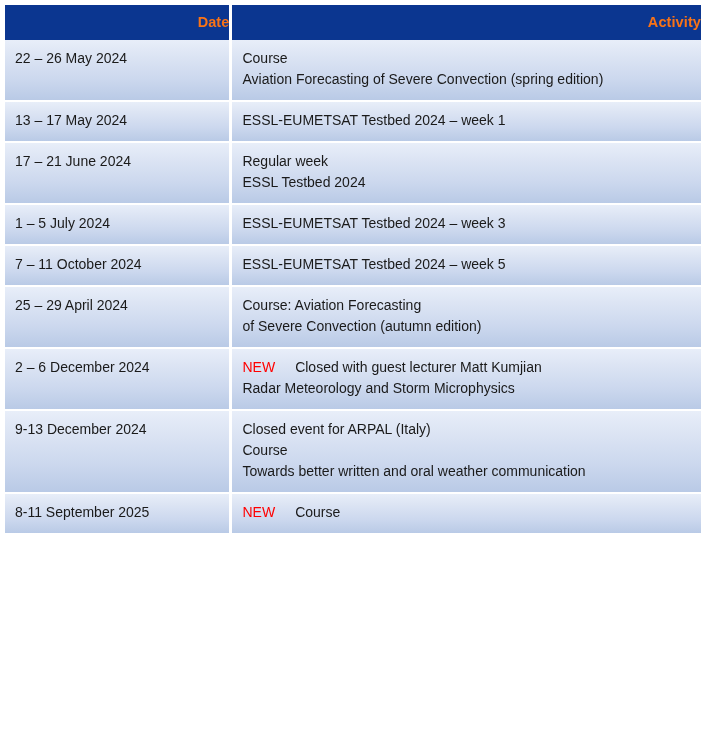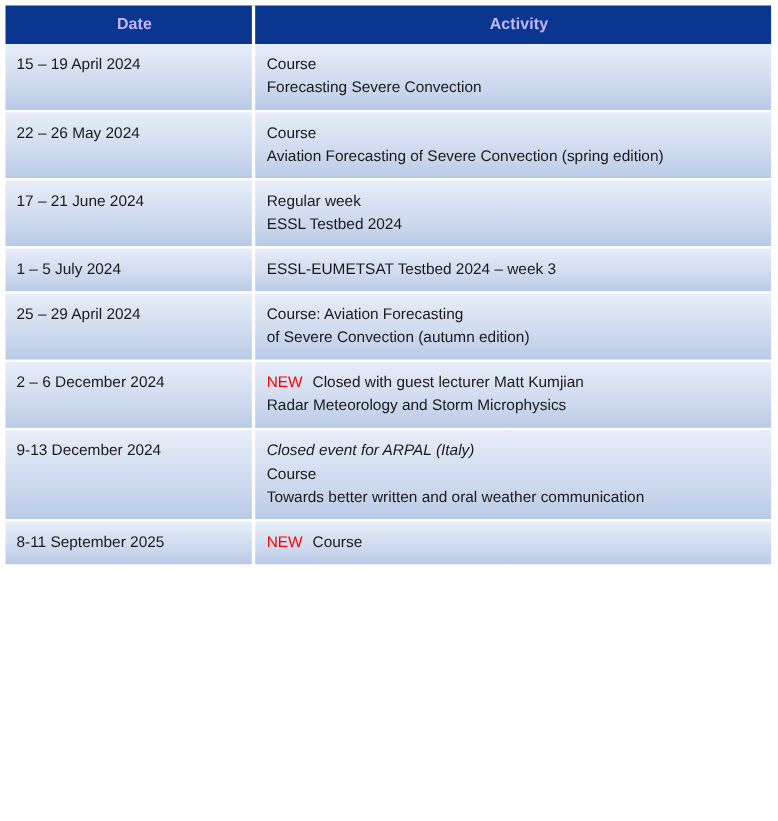--- a/index.html
+++ b/index.html
@@ -21,24 +21,24 @@
     top: 5px;
     width: 696px;
     border-collapse: separate;
     border-spacing: 0;
     table-layout: fixed;
   }
 
   
   .hdr-row th {
     background: #0b3690;
-    color: #c4b5fd;
+    color: #f97316;
     font-size: 14.5px;
     font-weight: bold;
-    text-align: center;
+    text-align: right;
     padding: 8px 0 9px 10px;
     vertical-align: middle;
     letter-spacing: 0.1px;
     height: 18px;
   }
   .hdr-row th.col-date {
     border-right: 3px solid #ffffff;
   }
 
   
@@ -56,68 +56,73 @@
     white-space: nowrap;
   }
   .body-row:last-child td {
     border-bottom: none;
   }
 
   .col-date { width: 201px; }
   .col-activity { width: 414px; }
 
   .line { display: block; white-space: nowrap; }
-  .line.italic { font-style: italic; }
+  .line.italic { }
 
   .new-badge {
     color: #ff0000;
     font-weight: normal;
-    margin-right: 9px;
+    margin-right: 20px;
   }
 </style>
 </head>
 <body>
 
 <table id="schedule-table">
   <colgroup>
     <col class="col-date">
     <col class="col-activity">
   </colgroup>
   <thead>
     <tr class="hdr-row">
       <th class="col-date">Date</th>
       <th class="col-activity">Activity</th>
     </tr>
   </thead>
   <tbody id="table-body">
       <tr class="body-row">
-        <td class="col-date">15 – 19 April 2024</td>
-        <td class="col-activity">
-          <span class="line"><span>Course</span></span>
-          <span class="line"><span>Forecasting Severe Convection</span></span>
-        </td>
-      </tr>
-      <tr class="body-row">
         <td class="col-date">22 – 26 May 2024</td>
         <td class="col-activity">
           <span class="line"><span>Course</span></span>
           <span class="line"><span>Aviation Forecasting of Severe Convection (spring  edition)</span></span>
+        </td>
+      </tr>
+      <tr class="body-row">
+        <td class="col-date">13 – 17 May 2024</td>
+        <td class="col-activity">
+          <span class="line"><span>ESSL-EUMETSAT Testbed 2024 – week 1</span></span>
         </td>
       </tr>
       <tr class="body-row">
         <td class="col-date">17 – 21 June 2024</td>
         <td class="col-activity">
           <span class="line"><span>Regular week</span></span>
           <span class="line"><span>ESSL Testbed 2024</span></span>
         </td>
       </tr>
       <tr class="body-row">
         <td class="col-date">1 – 5 July 2024</td>
         <td class="col-activity">
           <span class="line"><span>ESSL-EUMETSAT Testbed 2024 – week 3</span></span>
+        </td>
+      </tr>
+      <tr class="body-row">
+        <td class="col-date">7 – 11 October 2024</td>
+        <td class="col-activity">
+          <span class="line"><span>ESSL-EUMETSAT Testbed 2024 – week 5</span></span>
         </td>
       </tr>
       <tr class="body-row">
         <td class="col-date">25 – 29 April 2024</td>
         <td class="col-activity">
           <span class="line"><span>Course: Aviation Forecasting</span></span>
           <span class="line"><span>of Severe Convection (autumn edition)</span></span>
         </td>
       </tr>
       <tr class="body-row">

